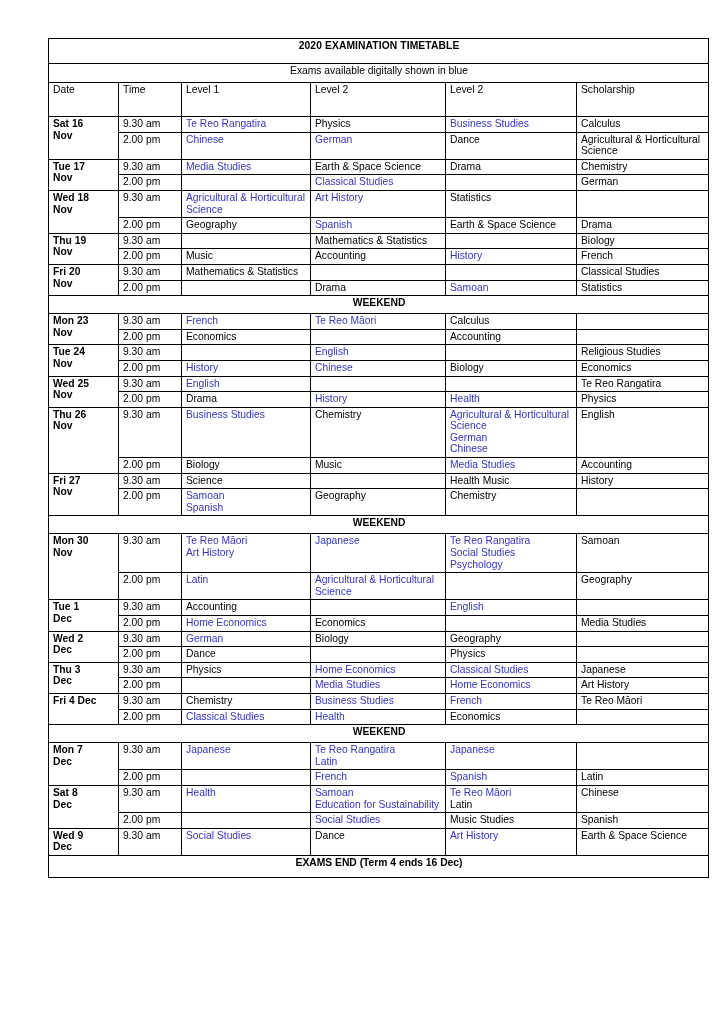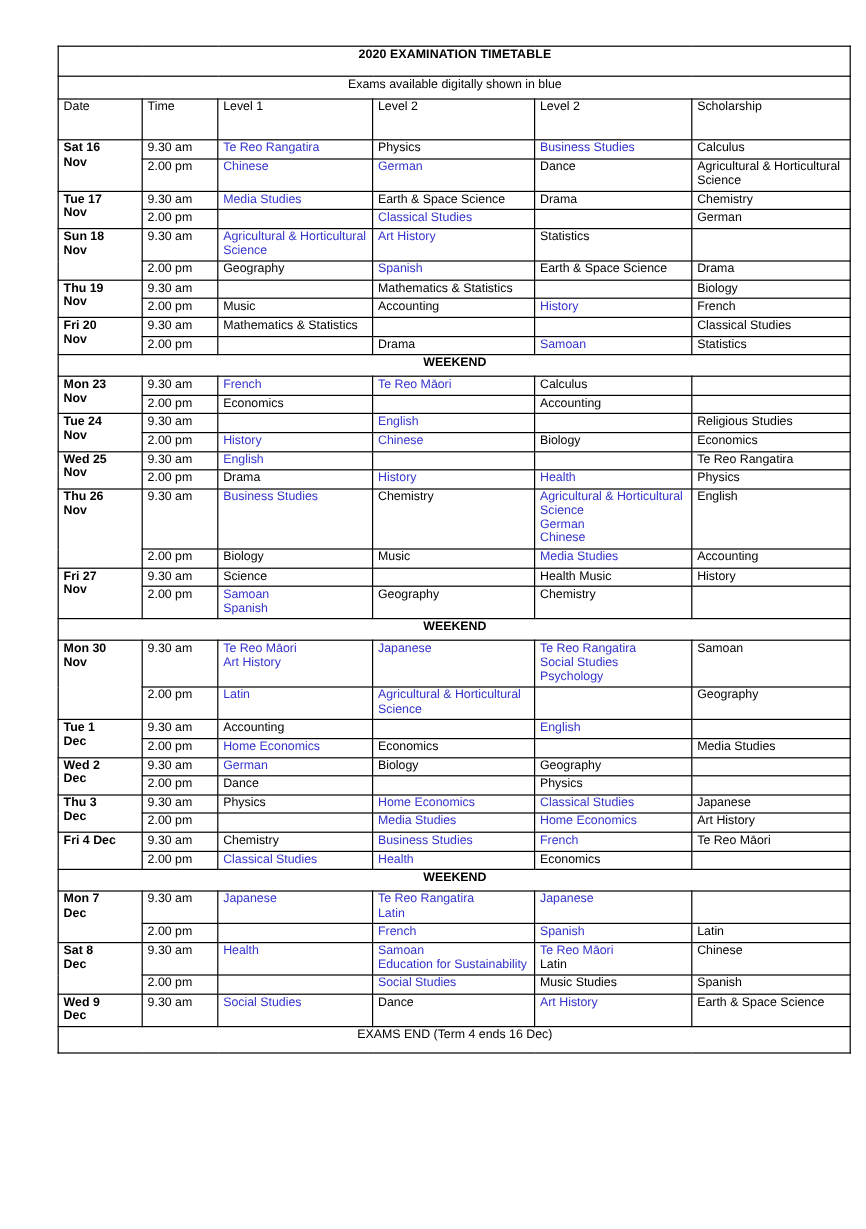--- a/index.html
+++ b/index.html
@@ -92,21 +92,21 @@
     text-align: center;
     font-weight: bold;
     font-size: 10.6px;
     line-height: 13px;
     height: 14px;
     padding: 1px 0 2px 0;
   }
   td.endrow {
     background: #9DC6EC;
     text-align: center;
-    font-weight: normal;
+    font-weight: bold;
     font-size: 12.4px;
     line-height: 16px;
     height: 18px;
     padding: 2px 0 3px 0;
   }
   span.dig { color: #3333CC; }
   span.blk { color: #000000; }
   .sline { display: block; }
 </style>
 </head>
@@ -196,21 +196,21 @@
           <td class="subj">
             <span class="sline dig">Classical Studies</span>
           </td>
           <td class="subj shaded">&nbsp;</td>
           <td class="subj">
             <span class="sline blk">German</span>
           </td>
         </tr>
         <tr>
           <td class="datecell" rowspan="2">
-            <span class="sline">Sun 18</span>
+            <span class="sline">Wed 18</span>
             <span class="sline">Nov</span>
           </td>
           <td class="timecell">9.30 am</td>
           <td class="subj">
             <span class="sline dig">Agricultural &amp; Horticultural Science</span>
           </td>
           <td class="subj">
             <span class="sline dig">Art History</span>
           </td>
           <td class="subj">

